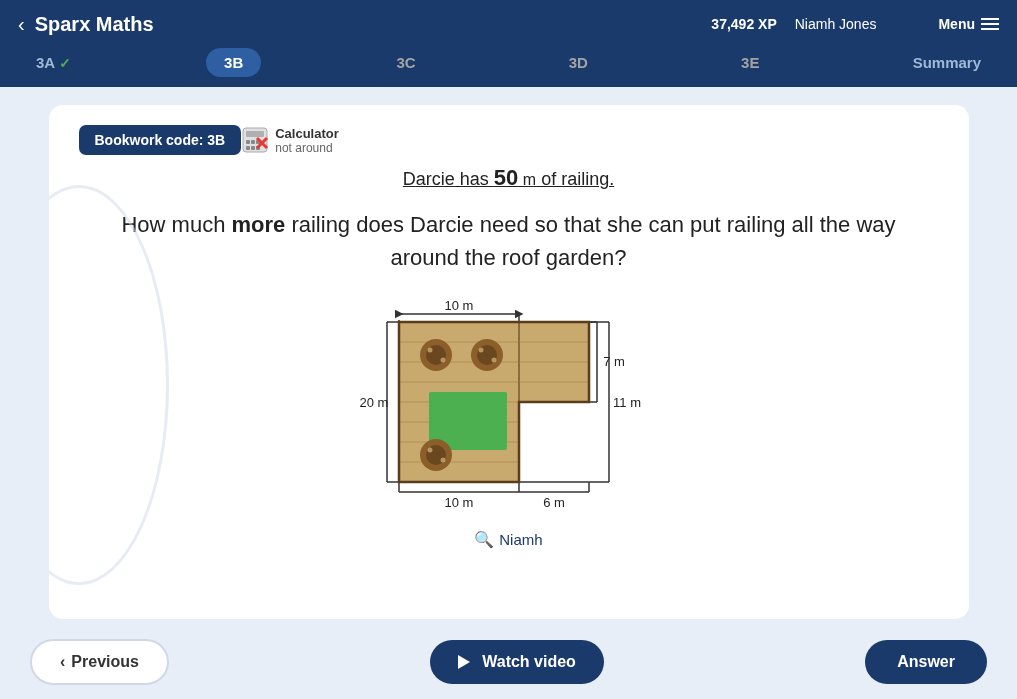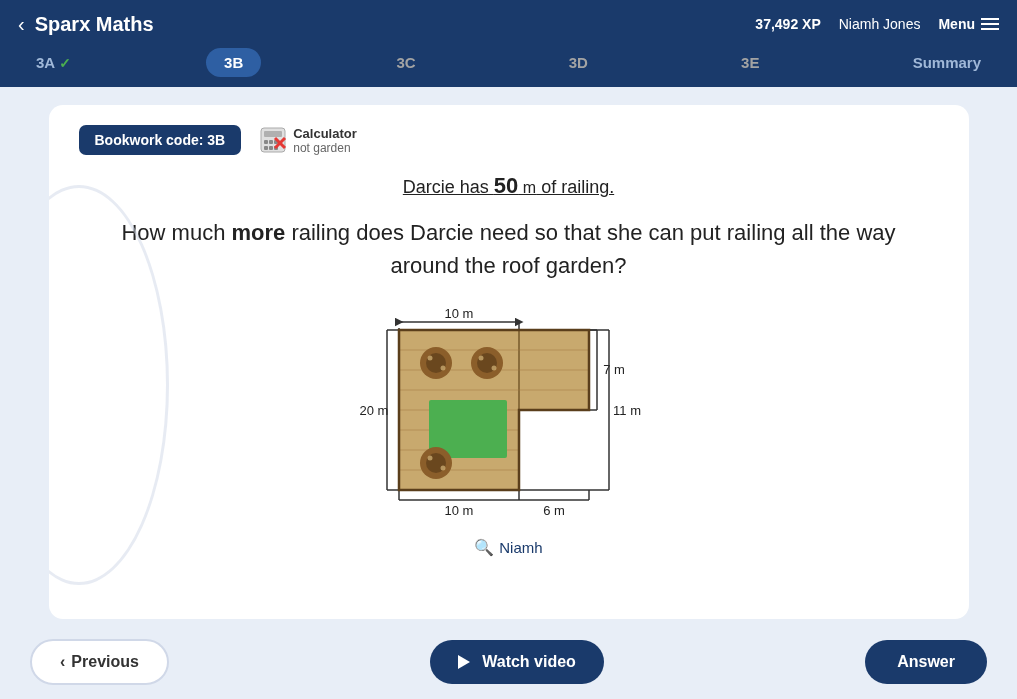--- a/index.html
+++ b/index.html
@@ -50,20 +50,21 @@
     }
     .header-user {
       font-weight: 500;
     }
     .header-menu {
       font-weight: 700;
       display: flex;
       align-items: center;
       gap: 6px;
       cursor: pointer;
+      margin-left: 44px;
     }
     .menu-lines {
       display: flex;
       flex-direction: column;
       gap: 3px;
     }
     .menu-lines span {
       display: block;
       width: 18px;
       height: 2px;
@@ -130,22 +131,21 @@
       flex-direction: column;
       align-items: flex-start;
       position: relative;
       overflow: hidden;
     }
 
     
     .info-row {
       display: flex;
       align-items: center;
-      gap: 18px;
-      margin-bottom: 18px;
+      margin-bottom: 10px;
       align-self: flex-start;
     }
     .bookwork-badge {
       background: #1a3a6b;
       color: white;
       padding: 7px 16px;
       border-radius: 7px;
       font-size: 14px;
       font-weight: 600;
     }
@@ -337,21 +337,21 @@
           <rect x="15" y="14" width="4" height="4" rx="1" fill="#888"></rect>
           <rect x="5" y="20" width="4" height="4" rx="1" fill="#888"></rect>
           <rect x="10" y="20" width="4" height="4" rx="1" fill="#888"></rect>
           <rect x="15" y="20" width="4" height="4" rx="1" fill="#888"></rect>
 
           <line x1="16" y1="12" x2="26" y2="22" stroke="#e53935" stroke-width="3"></line>
           <line x1="26" y1="12" x2="16" y2="22" stroke="#e53935" stroke-width="3"></line>
         </svg>
         <div>
           <div style="font-size:13px;font-weight:600;color:#333;">Calculator</div>
-          <div style="font-size:12px;color:#666;">not garden</div>
+          <div style="font-size:12px;color:#666;">not around</div>
         </div>
       </div>
     </div>
 
     <div class="question-intro">
       Darcie has <span class="value">50</span><span class="unit"> m</span> of railing.
     </div>
 
     <div class="question-main">
       How much <strong>more</strong> railing does Darcie need so that she can put railing all the way<br>

